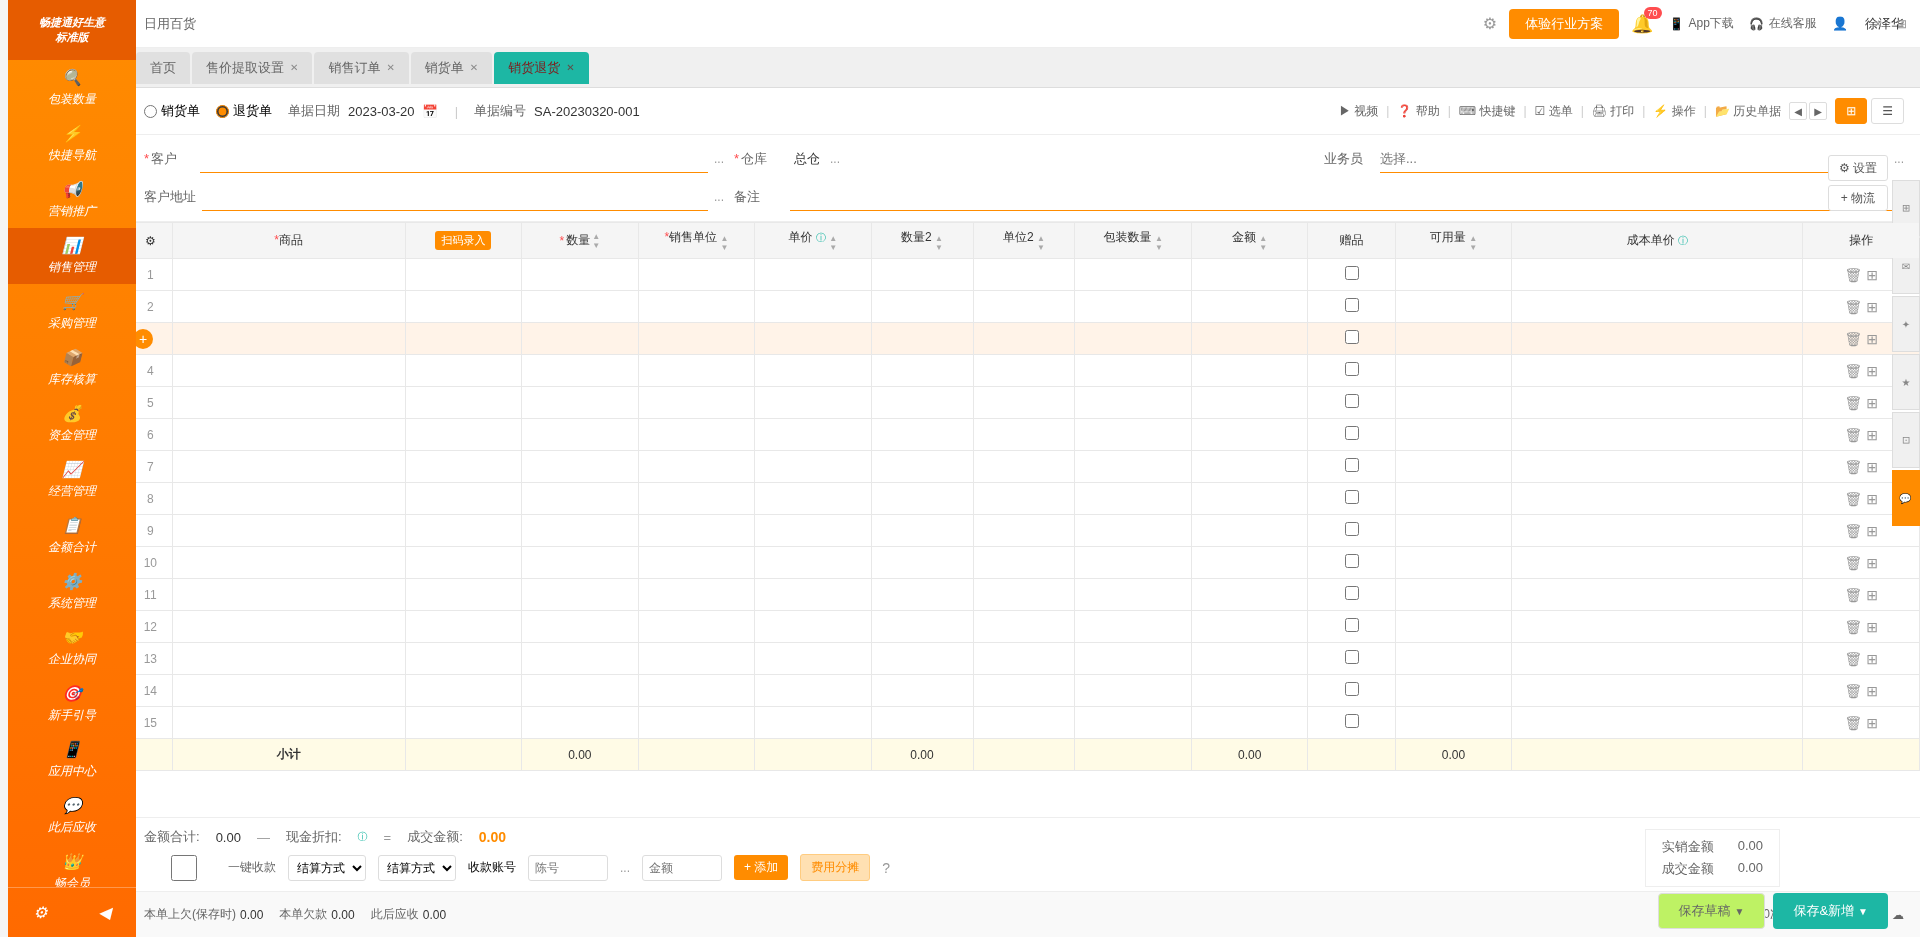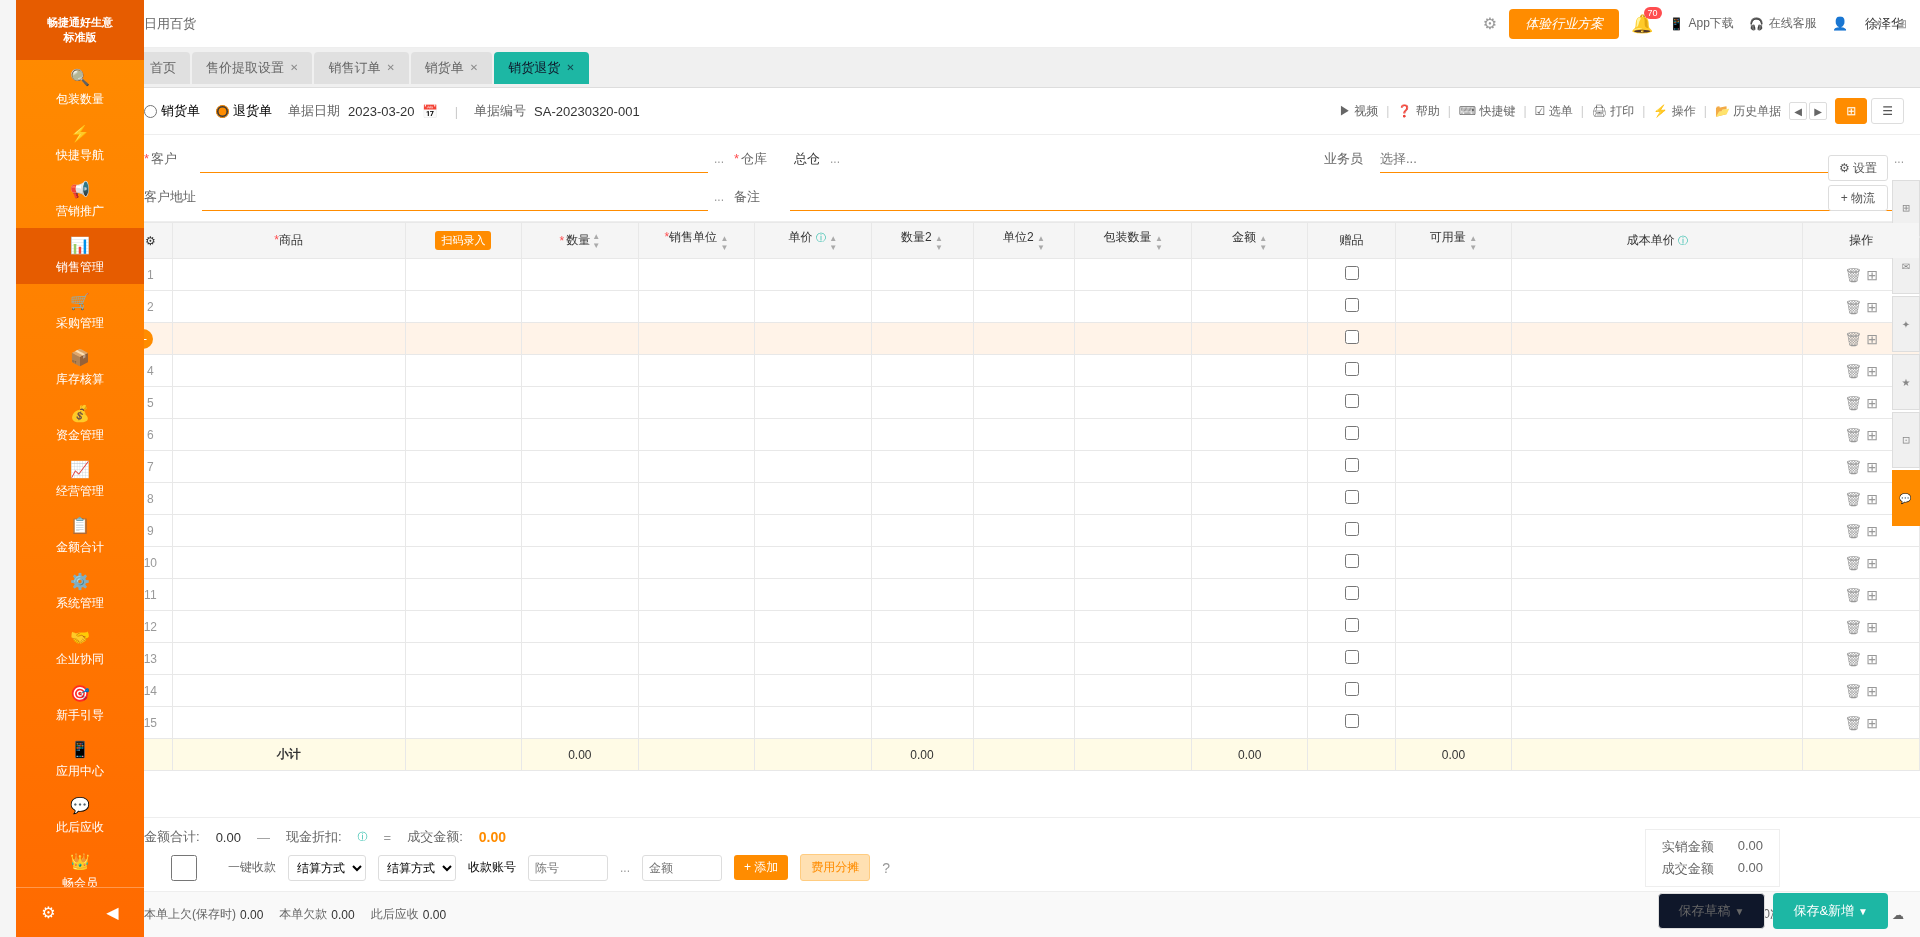--- a/index.html
+++ b/index.html
@@ -1,23 +1,24 @@
 <!DOCTYPE html>
 <html><head>
   <meta charset="utf-8">
   <style>
     * { box-sizing: border-box; margin: 0; padding: 0; font-family: 'Microsoft YaHei', Arial, sans-serif; }
     body { width: 1920px; height: 937px; overflow: hidden; background: #f5f5f5; font-size: 12px; }
 
     
     .sidebar {
-      position: fixed; left: 16px; top: 0; width: 128px; height: 937px;
+      position: fixed; left: 8px; top: 0; width: 128px; height: 937px;
       background: linear-gradient(180deg, #ff8c00 0%, #ff6a00 100%);
       display: flex; flex-direction: column; align-items: center;
       z-index: 100;
+      font-style: italic;
     }
     .sidebar-logo {
       width: 128px; height: 60px; background: #e65c00;
       display: flex; align-items: center; justify-content: center;
       color: white; font-size: 13px; font-weight: bold; padding: 8px;
       text-align: center;
     }
     .sidebar-logo .logo-text { font-size: 11px; line-height: 1.4; }
     .sidebar-nav { width: 100%; flex: 1; overflow-y: auto; }
     .sidebar-item {
@@ -40,21 +41,21 @@
     
     .topbar {
       height: 48px; background: white; display: flex; align-items: center;
       padding: 0 16px; gap: 12px; border-bottom: 1px solid #eee;
       position: relative;
     }
     .topbar-title { font-size: 13px; color: #666; flex: 1; }
     .topbar-settings { color: #999; font-size: 16px; cursor: pointer; margin-left: 8px; }
     .topbar-btn {
       background: #ff8c00; color: white; border: none; border-radius: 4px;
-      padding: 6px 16px; font-size: 13px; cursor: pointer; font-style: italic;
+      padding: 6px 16px; font-size: 13px; cursor: pointer;
     }
     .topbar-right { display: flex; align-items: center; gap: 16px; margin-left: auto; }
     .topbar-right .msg-icon { position: relative; color: #666; font-size: 14px; cursor: pointer; }
     .topbar-right .badge {
       position: absolute; top: -6px; right: -8px;
       background: #ff4d4f; color: white; border-radius: 8px;
       font-size: 9px; padding: 1px 4px;
     }
     .topbar-right .action-link { color: #666; font-size: 12px; cursor: pointer; display: flex; align-items: center; gap: 4px; }
     .topbar-right .user-name { color: #333; font-size: 13px; cursor: pointer; }
@@ -62,21 +63,21 @@
     
     .tabs {
       height: 40px; background: #f0f0f0; display: flex; align-items: center;
       padding: 0 8px; gap: 2px; border-bottom: 1px solid #ddd;
     }
     .tab {
       height: 32px; padding: 0 14px; display: flex; align-items: center;
       gap: 6px; border-radius: 4px 4px 0 0; cursor: pointer;
       font-size: 13px; color: #666; background: #e0e0e0;
     }
-    .tab.active { background: #1db7a4; color: #0f172a; }
+    .tab.active { background: #1db7a4; color: #7f1d1d; }
     .tab .close-icon { font-size: 10px; opacity: 0.7; }
 
     
     .content {
       flex: 1; background: white; display: flex; flex-direction: column;
       overflow: hidden;
     }
 
     
     .form-header {
@@ -183,21 +184,21 @@
     }
     .status-bar .stat-item { display: flex; align-items: center; gap: 4px; }
     .status-bar .stat-val { color: #333; font-weight: 500; }
 
     
     .save-btns {
       position: fixed; right: 32px; bottom: 8px;
       display: flex; gap: 8px;
     }
     .btn-save-draft {
-      height: 36px; padding: 0 20px; background: #0f172a; border: 1px solid #ddd;
+      height: 36px; padding: 0 20px; background: #bef264; border: 1px solid #ddd;
       border-radius: 4px; font-size: 13px; cursor: pointer; color: #666;
       display: flex; align-items: center; gap: 4px;
     }
     .btn-save-new {
       height: 36px; padding: 0 20px; background: #1db7a4; border: none;
       border-radius: 4px; font-size: 13px; cursor: pointer; color: white;
       display: flex; align-items: center; gap: 4px;
     }
     .btn-chevron { font-size: 10px; }
 

